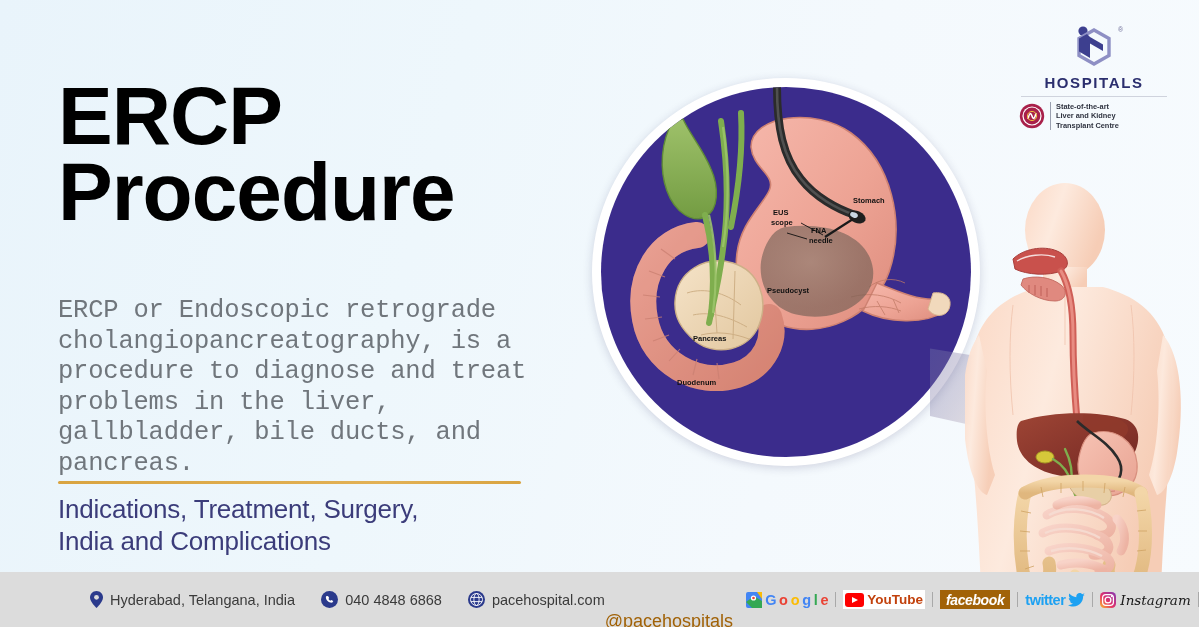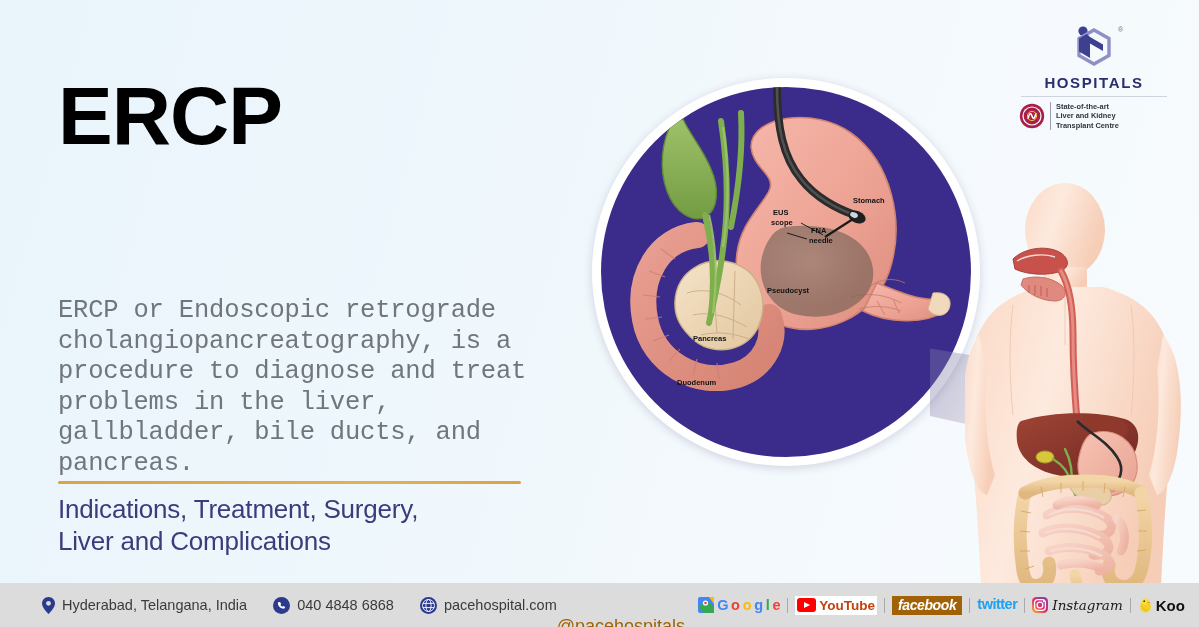--- a/index.html
+++ b/index.html
@@ -45,39 +45,39 @@
 
   .beam { position:absolute; left:930px; top:325px; width:175px; height:130px;
      background:linear-gradient(120deg, rgba(108,112,170,0.42), rgba(205,170,165,0.28) 55%, rgba(255,255,255,0) 100%);
      clip-path:polygon(0% 18%, 0% 70%, 100% 100%, 100% 40%);
      pointer-events:none; }
 
   
   .body-fig { position:absolute; left:965px; top:175px; width:235px; height:420px; }
 
   
-  .footer { position:absolute; left:0; bottom:0; width:1199px; height:44px;
-     background:#dcdcdc; display:flex; align-items:center; }
+  .footer { position:absolute; left:0; bottom:0; width:1199px; height:55px;
+     background:#dcdcdc; display:flex; align-items:center;padding-left:48px; }
   .f-left { display:flex; align-items:center; gap:26px; padding-left:42px; }
   .f-item { display:flex; align-items:center; gap:7px;
      font-size:14.5px; color:#3b3b3b; white-space:nowrap; }
   .f-right { margin-left:auto; display:flex; align-items:center; gap:7px; padding-right:24px; }
   .handle { font-size:18px; color:#a16207; margin-right:6px;margin-top:43px; }
   .sep { width:1px; height:15px; background:#a9a9a9; }
 
   .badge { display:flex; align-items:center; height:19px; }
   .b-google { font-size:14.5px; font-weight:bold; letter-spacing:-0.3px; display:flex; align-items:center; gap:3px; }
   .b-yt { background:#fff; display:flex; align-items:center; gap:3px; padding:0 2px; }
   .yt-play { width:19px; height:14px; background:#ff0000; border-radius:3px; position:relative; }
   .yt-play:after { content:""; position:absolute; left:7px; top:4px;
      border-left:6px solid #fff; border-top:3.5px solid transparent; border-bottom:3.5px solid transparent; }
   .yt-txt { font-size:13.5px; font-weight:bold; color:#c2410c; }
   .b-fb { background:#a16207; color:#fff; font-size:14px; font-weight:bold;
      padding:1px 6px; font-style:italic; letter-spacing:-0.4px; }
-  .b-tw { display:flex; align-items:center; gap:3px;flex-direction:column; }
+  .b-tw { display:flex; align-items:center; gap:3px; }
   .tw-txt { font-size:14.5px; font-weight:bold; color:#1da1f2; letter-spacing:-0.5px; }
   .b-ig { display:flex; align-items:center; gap:4px; }
   .ig-txt { font-size:13.5px; color:#1a1a1a; font-family:"DejaVu Serif", serif; font-style:italic;text-align:right; }
   .b-koo { display:flex; align-items:center; gap:3px; }
   .koo-txt { font-size:15px; font-weight:bold; color:#111; }
 
   .lbl { font-family:"Liberation Sans", sans-serif; font-size:7.5px; fill:#111; font-weight:bold; }
 </style>
 </head>
 <body>
@@ -104,29 +104,30 @@
     <div class="tagline">
       <div>State-of-the-art</div>
       <div>Liver and Kidney</div>
       <div>Transplant Centre</div>
     </div>
   </div>
 </div>
 
 <div class="headline">
   <span>ERCP</span>
+  <span class="l2">Procedure</span>
 </div>
 
 <div class="lead">ERCP or Endoscopic retrograde cholangiopancreatography, is a procedure to diagnose and treat problems in the liver, gallbladder, bile ducts, and pancreas.</div>
 
 <div class="divider"></div>
 
 <div class="subhead">
   <div>Indications, Treatment, Surgery,</div>
-  <div>Liver and Complications</div>
+  <div>India and Complications</div>
 </div>
 
 <div class="circle-wrap">
   <div class="circle-ring"></div>
   <div class="circle-fill">
     <svg viewBox="0 0 370 370" width="370" height="370">
       <defs>
         <linearGradient id="stomachG" x1="0" y1="0" x2="1" y2="1">
           <stop offset="0%" stop-color="#f6b8ac"></stop>
             <stop offset="55%" stop-color="#eda394"></stop>

